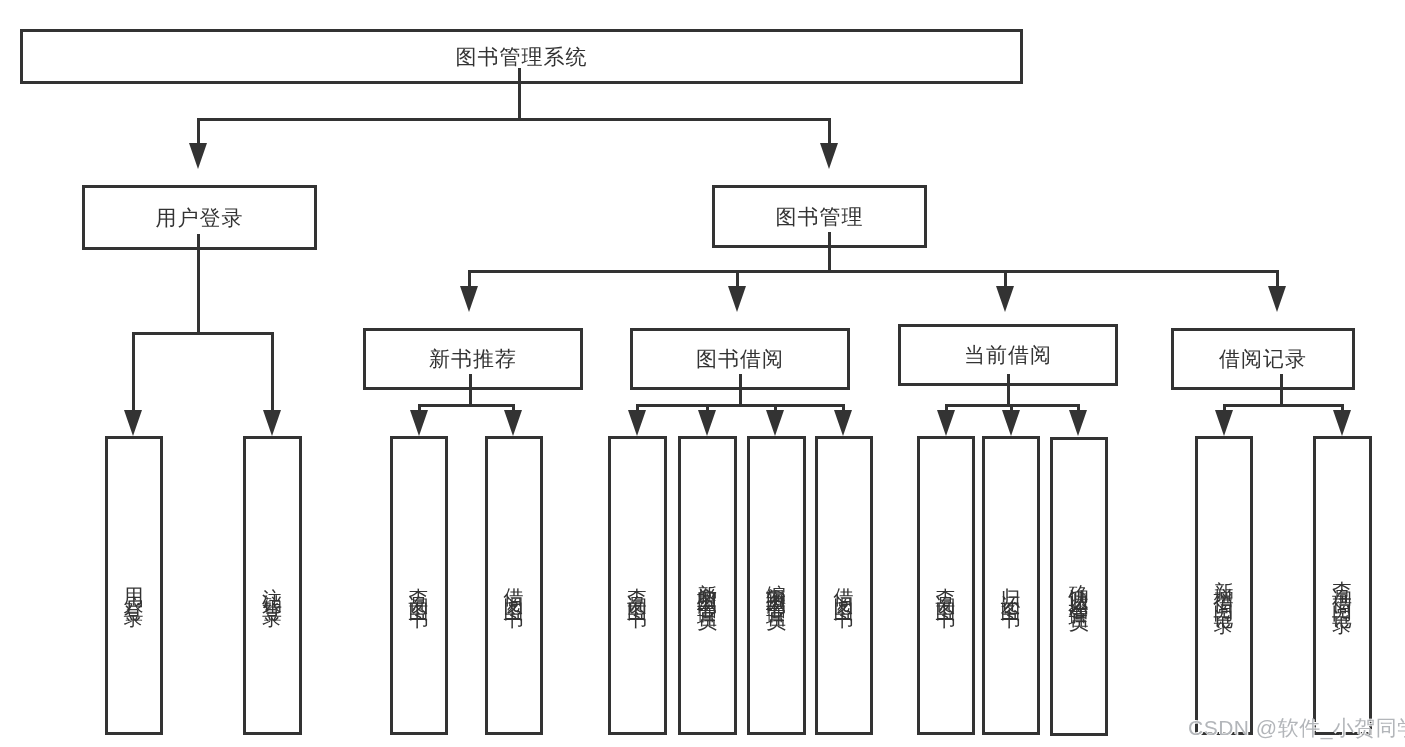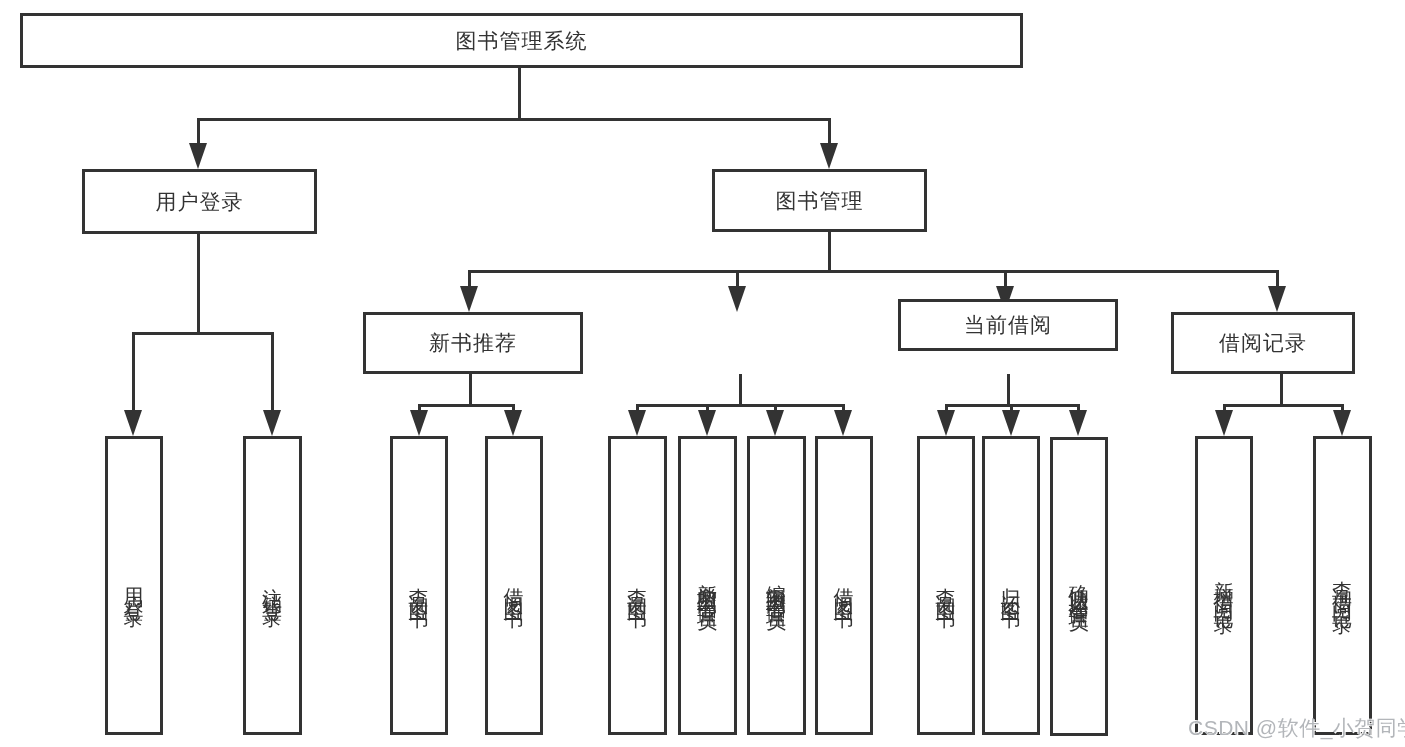--- a/index.html
+++ b/index.html
@@ -13,21 +13,21 @@
   .box{
     position:absolute;
     box-sizing:border-box;
     border:3px solid #333333;
     background:#ffffff;
     display:flex;
     align-items:center;
     justify-content:center;
     color:#333333;
   }
-  .hbox{font-size:21px;letter-spacing:1px;}
+  .hbox{font-size:21px;letter-spacing:1px;margin-top:16px;}
   .vbox .vt{
     writing-mode:vertical-rl;
     text-orientation:mixed;
     font-size:20px;
     letter-spacing:7px;
     line-height:1.1;
     color:#333333;
     white-space:nowrap;
   }
   .vline{position:absolute;width:3px;background:#333333;}
@@ -86,21 +86,24 @@
   <div class="vline" style="left:736px;top:270px;height:18px;"></div>
   <div class="arr" style="left:728px;top:286px;"></div>
   <div class="vline" style="left:1004px;top:270px;height:18px;"></div>
   <div class="arr" style="left:996px;top:286px;"></div>
   <div class="vline" style="left:1276px;top:270px;height:18px;"></div>
   <div class="arr" style="left:1268px;top:286px;"></div>
 
   <div class="box hbox" style="left:363px;top:312px;width:220px;height:62px;text-align:right;">
     <span>新书推荐</span>
   </div>
-  <div class="box hbox" style="left:898px;top:299px;width:220px;height:52px;">
+  <div class="box hbox" style="left:630px;top:312px;width:220px;height:62px;">
+    <span>图书借阅</span>
+  </div>
+  <div class="box hbox" style="left:898px;top:308px;width:220px;height:62px;">
     <span>当前借阅</span>
   </div>
   <div class="box hbox" style="left:1171px;top:312px;width:184px;height:62px;">
     <span>借阅记录</span>
   </div>
 
   <div class="vline" style="left:469px;top:374px;height:32px;"></div>
   <div class="hline" style="left:418px;top:404px;width:97px;"></div>
   <div class="vline" style="left:418px;top:404px;height:8px;"></div>
   <div class="arr" style="left:410px;top:410px;"></div>

